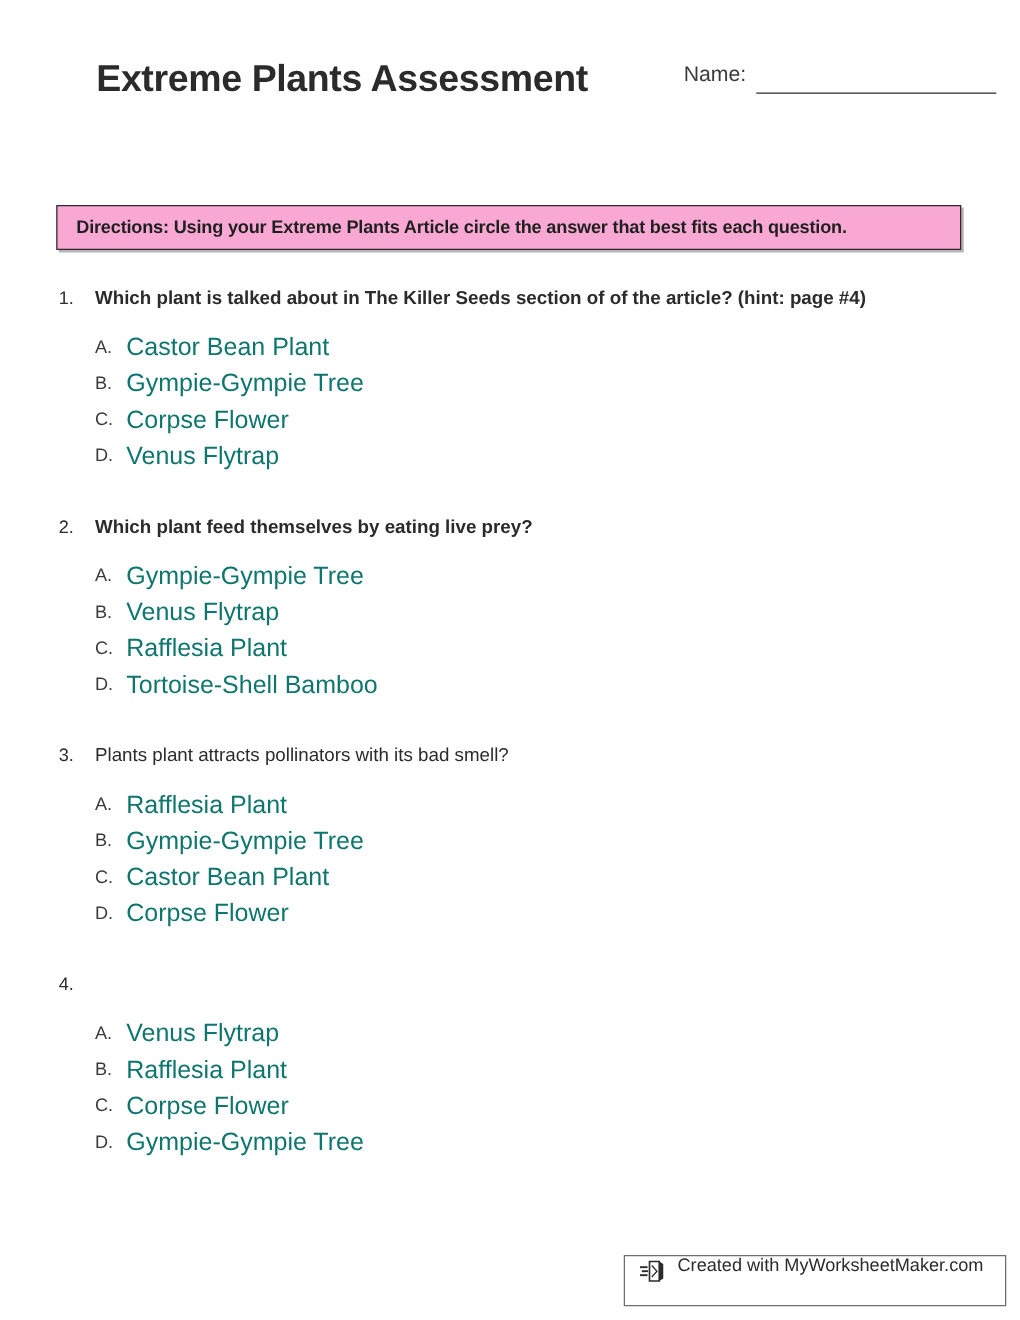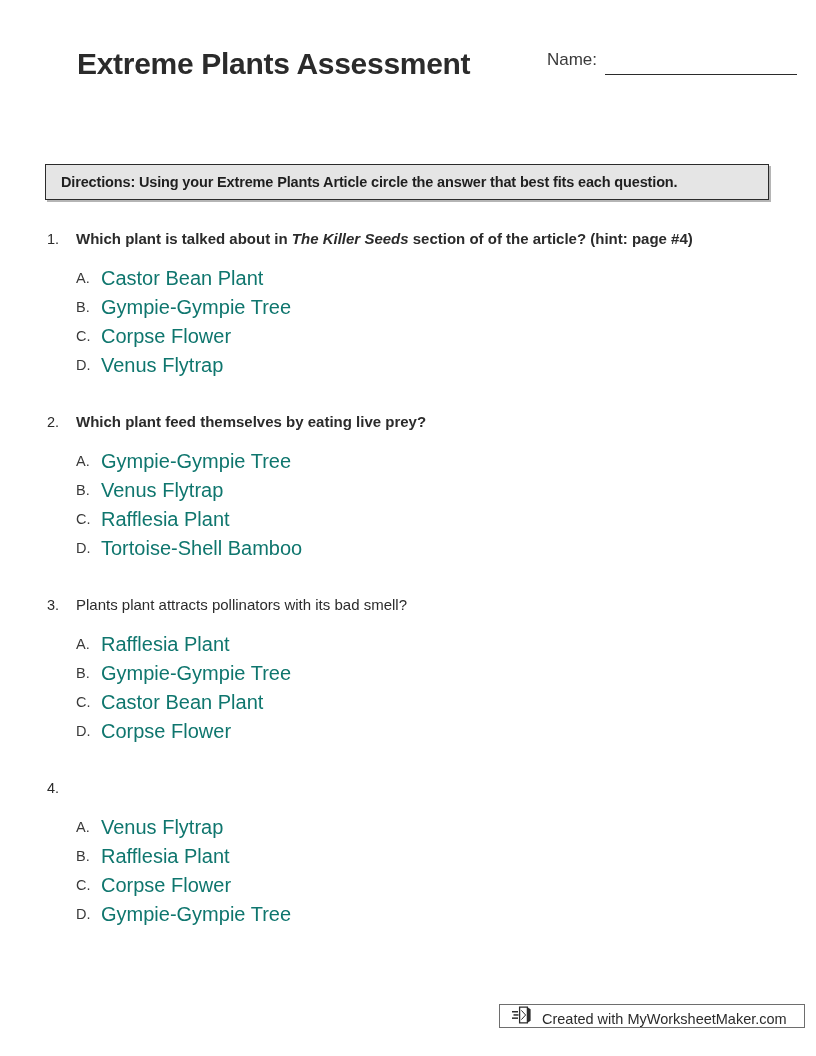--- a/index.html
+++ b/index.html
@@ -65,21 +65,21 @@
 
   
   #directions-box {
     position: absolute;
     left: 45px;
     top: 164px;
     width: 724px;
     height: 36px;
     box-sizing: border-box;
     border: 1.5px solid #2b2b2b;
-    background: #e5e5e5;
+    background: #f9a8d4;
     box-shadow: 2px 2px 0 rgba(120,120,120,0.55);
   }
   #directions-text {
     position: absolute;
     left: 15px;
     top: 50%;
     transform: translateY(-50%);
     font-size: 14.5px;
     font-weight: bold;
     letter-spacing: -0.15px;
@@ -115,21 +115,20 @@
     font-weight: normal;
     color: #2b2b2b;
   }
   .question-text {
     display: inline;
     font-size: 15px;
     color: #2b2b2b;
   }
   .question-text.bold { font-weight: bold; }
   .question-text .em {
-    font-style: italic;
     font-weight: inherit;
   }
   .options {
     margin: 17px 0 0 0;
     padding: 0;
     list-style: none;
   }
   .option-item {
     position: relative;
     padding-left: 101px;
@@ -149,26 +148,26 @@
     font-size: 20px;
     color: #0f766e;
   }
 
   
   #footer-badge {
     position: absolute;
     left: 499px;
     top: 1004px;
     width: 306px;
-    height: 24px;
+    height: 41px;
     box-sizing: border-box;
     border: 1px solid #6e6e6e;
     background: #ffffff;
     display: flex;
-    align-items: flex-end;
+    align-items: flex-start;
     padding-left: 11px;
   }
   #footer-logo {
     width: 24px;
     height: 24px;
     flex: 0 0 24px;
     margin-right: 7px;
     display: block;
   }
   #footer-text {

